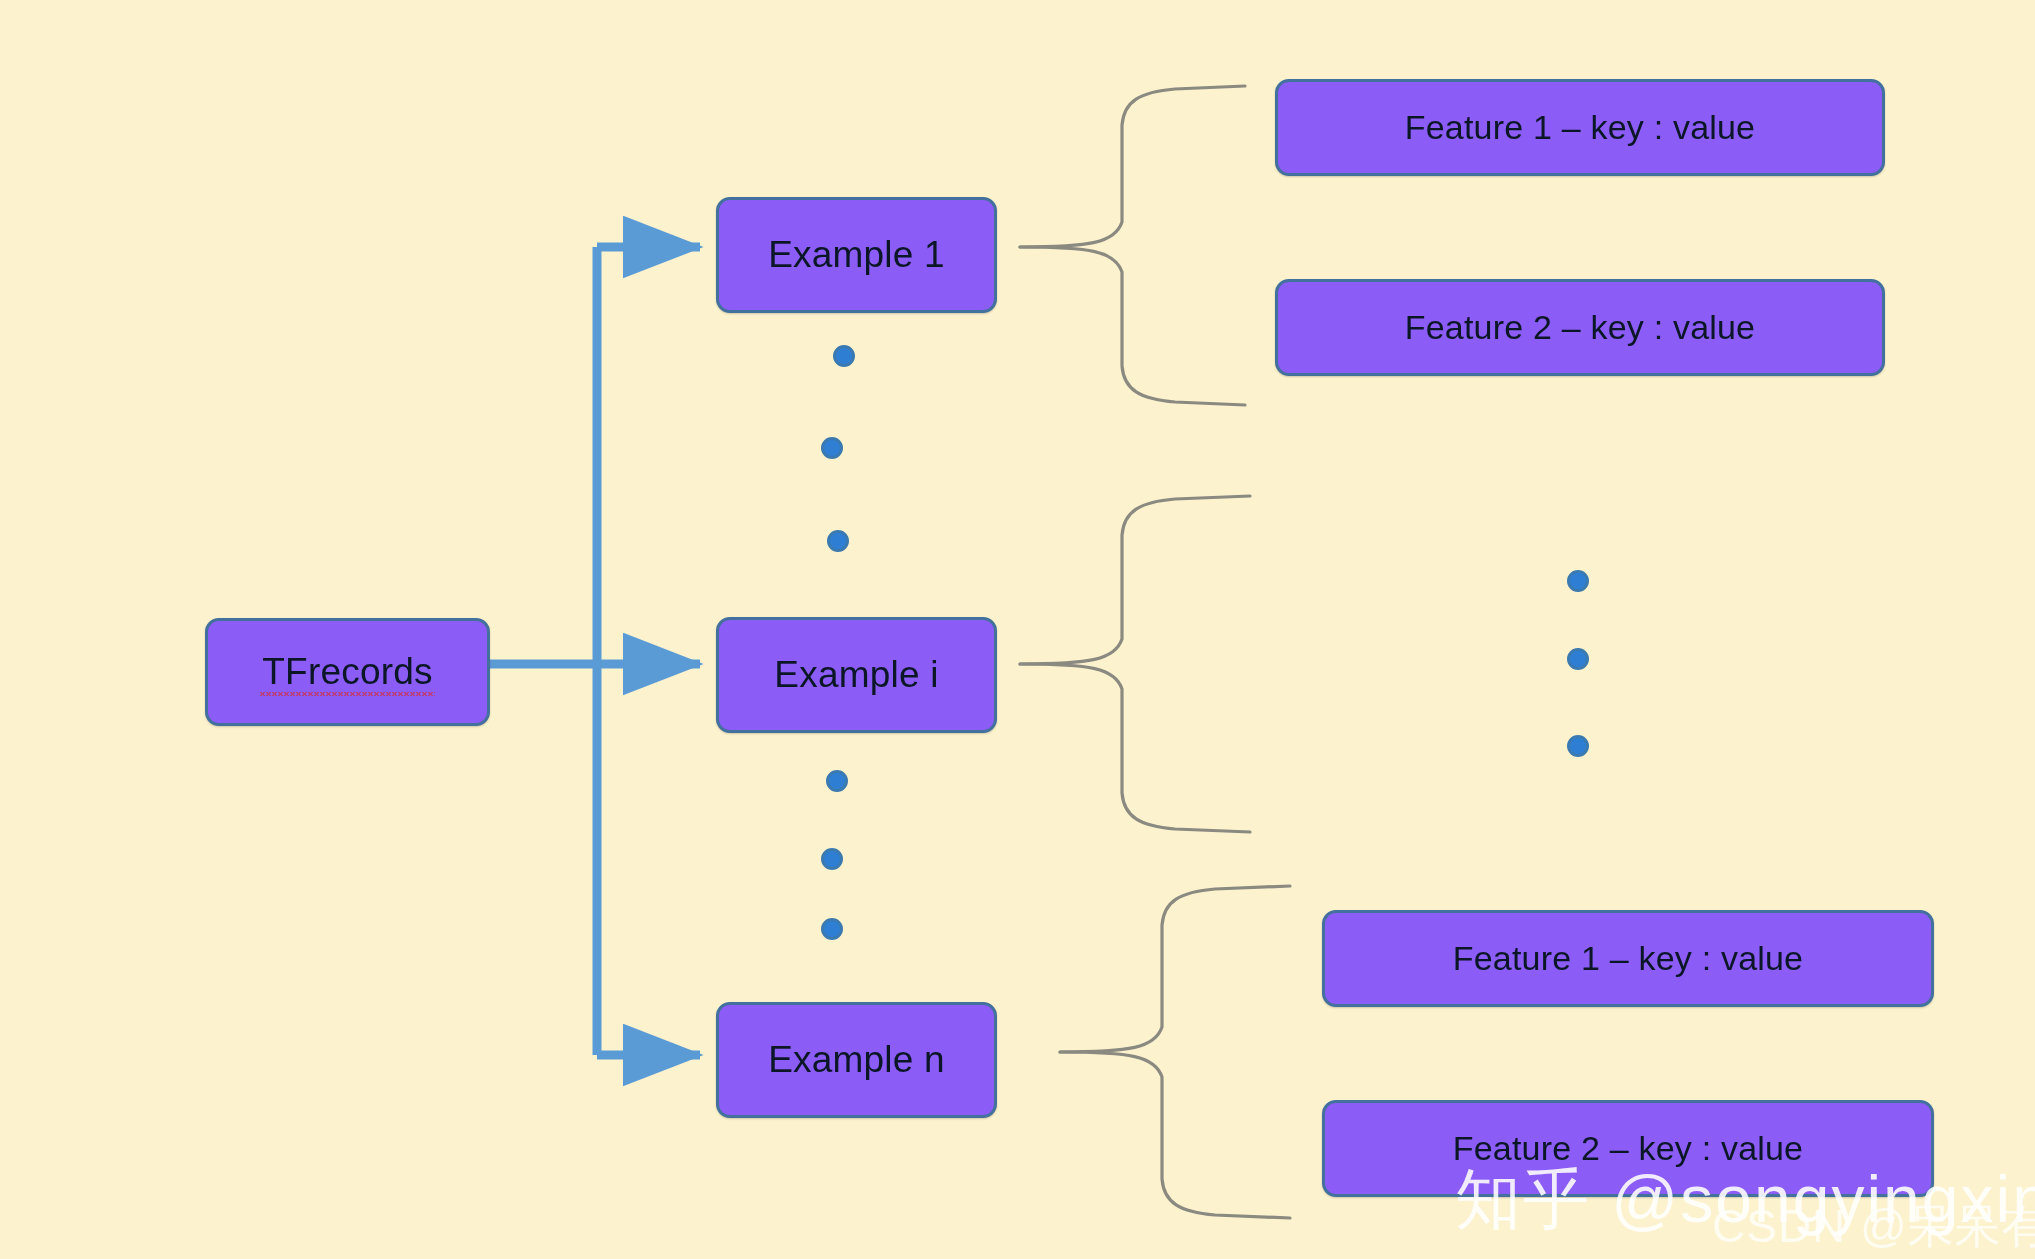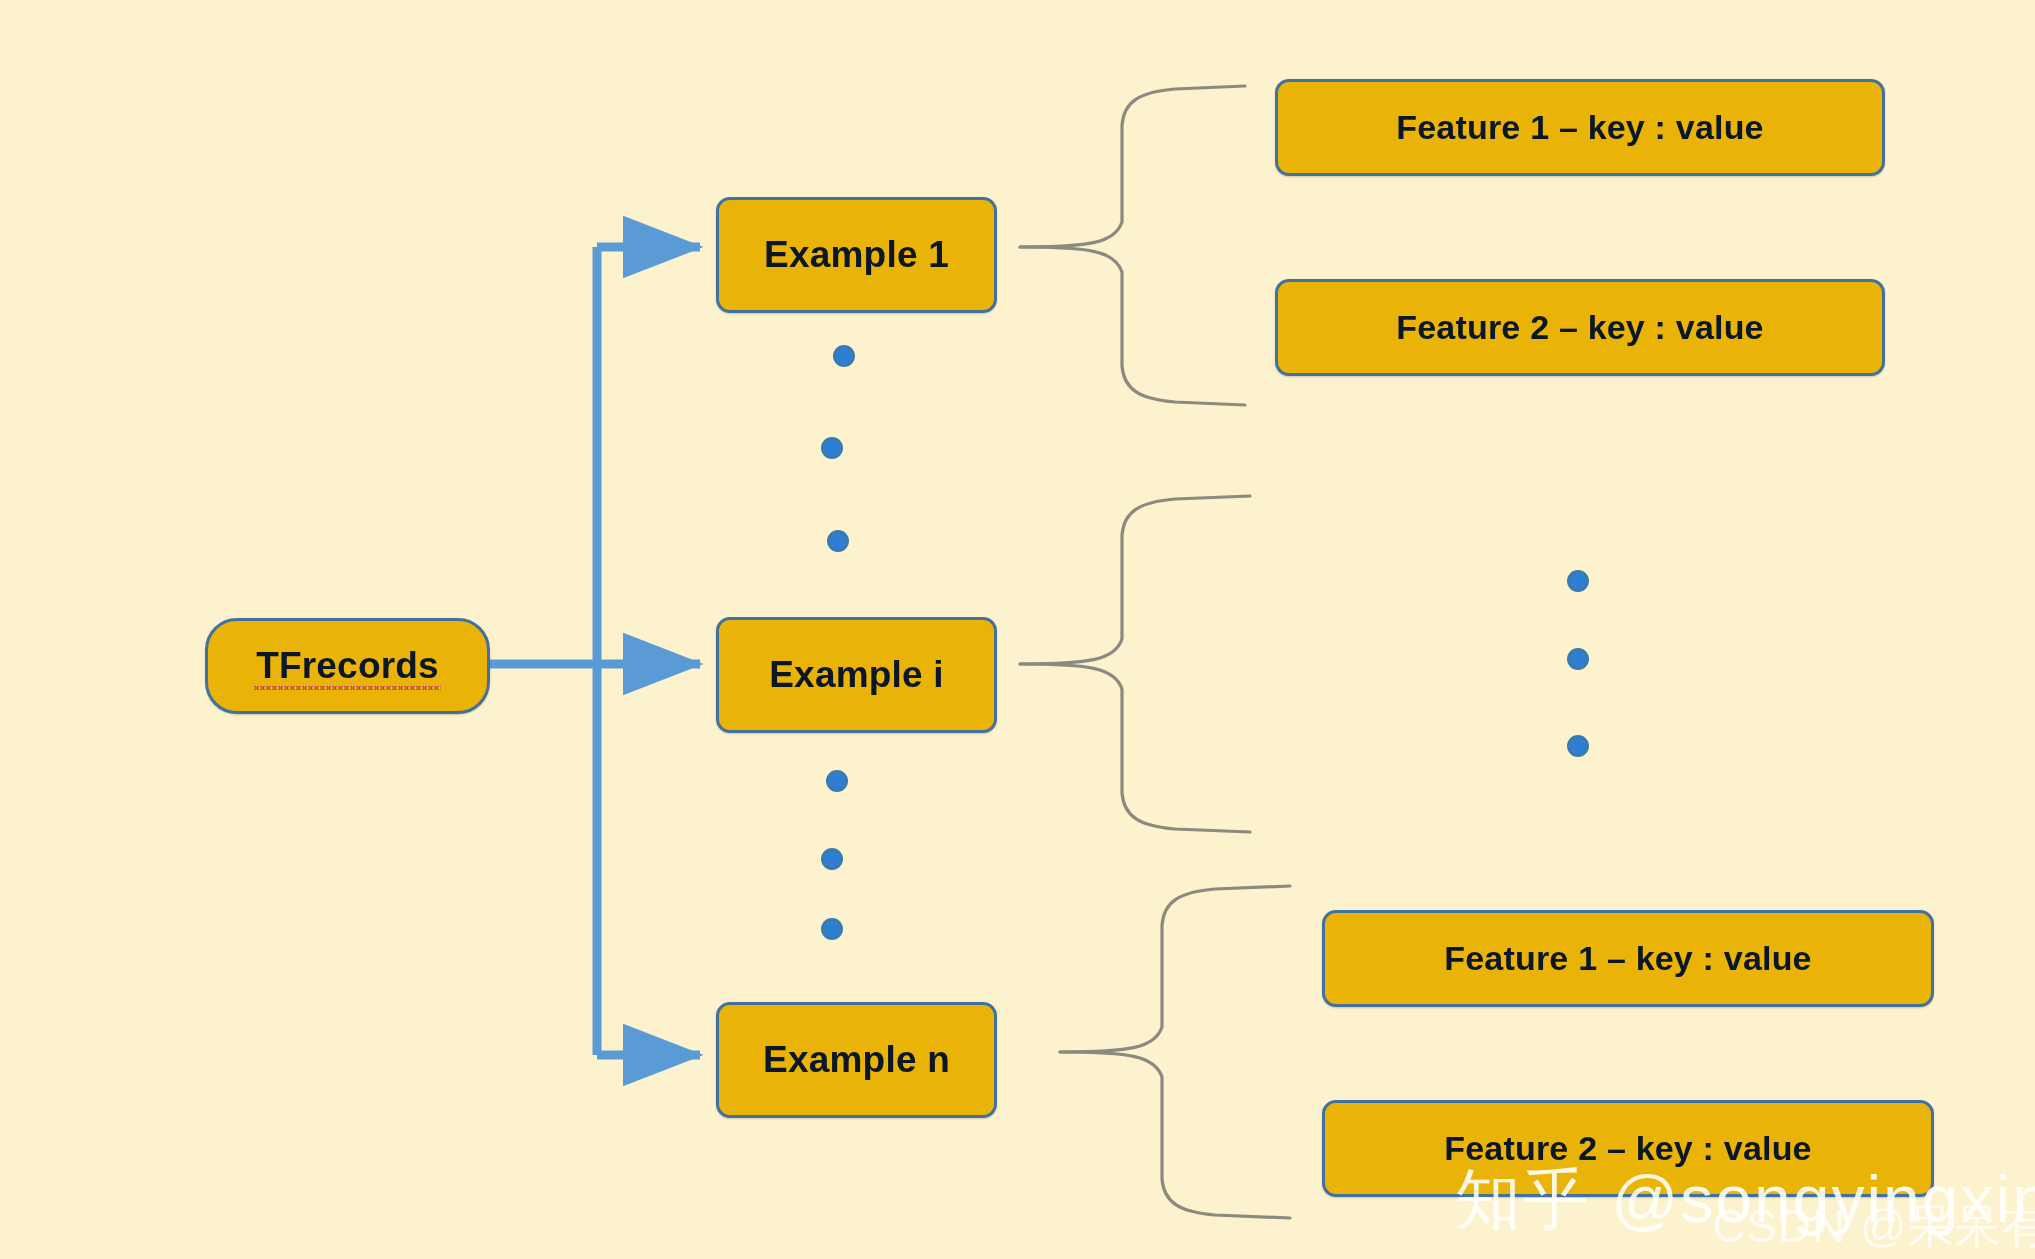--- a/index.html
+++ b/index.html
@@ -23,40 +23,39 @@
     top: 0;
     width: 2035px;
     height: 1259px;
     pointer-events: none;
   }
 
   
   .node {
     position: absolute;
     box-sizing: border-box;
-    background: #eab308;
+    background: #8b5cf6;
     border: 3px solid #41719c;
     border-radius: 14px;
     display: flex;
     align-items: center;
     justify-content: center;
     color: #0b1626;
-    font-weight: bold;
+    font-weight: normal;
     letter-spacing: 0.2px;
     text-align: center;
     line-height: 1.05;
     box-shadow: 0 1px 2px rgba(0,0,0,0.18);
   }
   .node.tfrecords {
     left: 205px;
     top: 618px;
     width: 285px;
-    height: 96px;
+    height: 108px;
     font-size: 37px;
-    border-radius: 32px;
   }
   .node.tfrecords .label-underline {
     position: relative;
     display: inline-block;
   }
   .node.tfrecords .label-underline::after {
     content: "";
     position: absolute;
     left: -2px;
     right: -2px;

